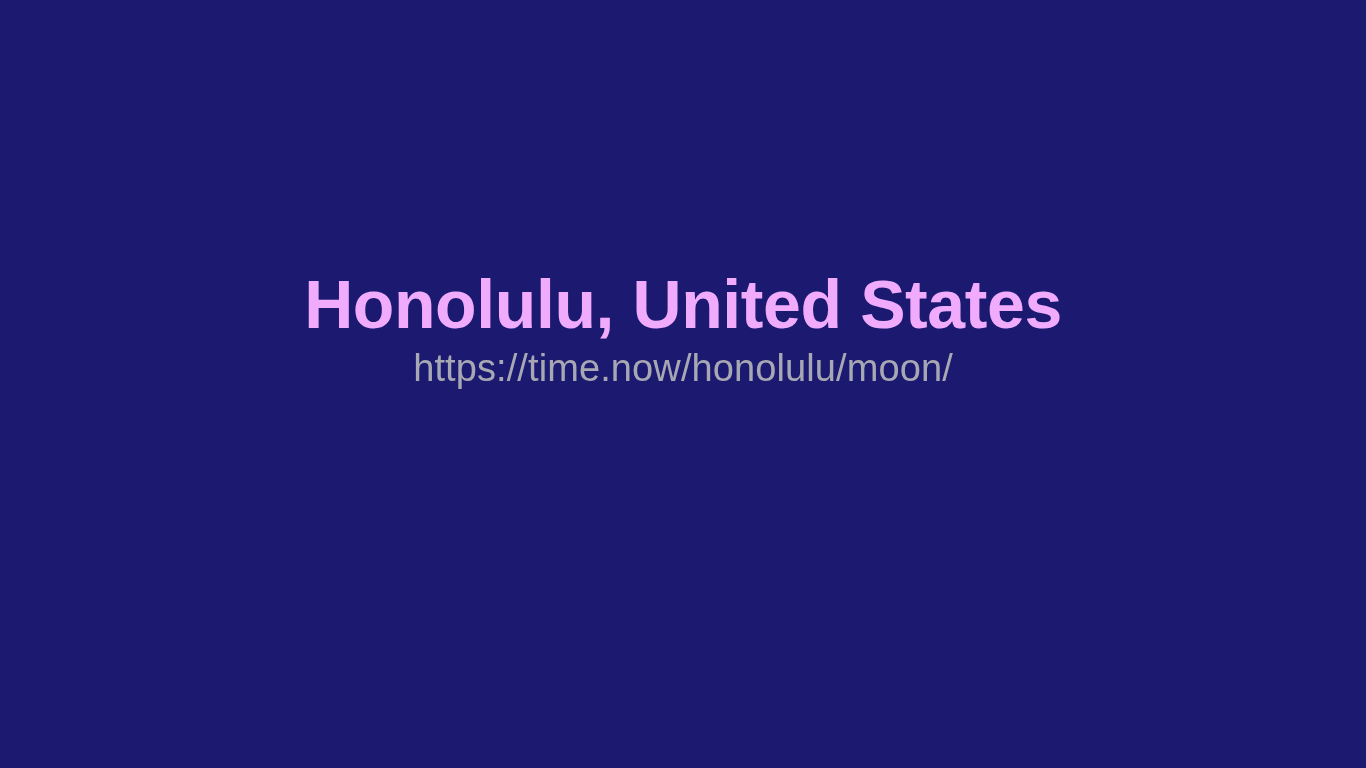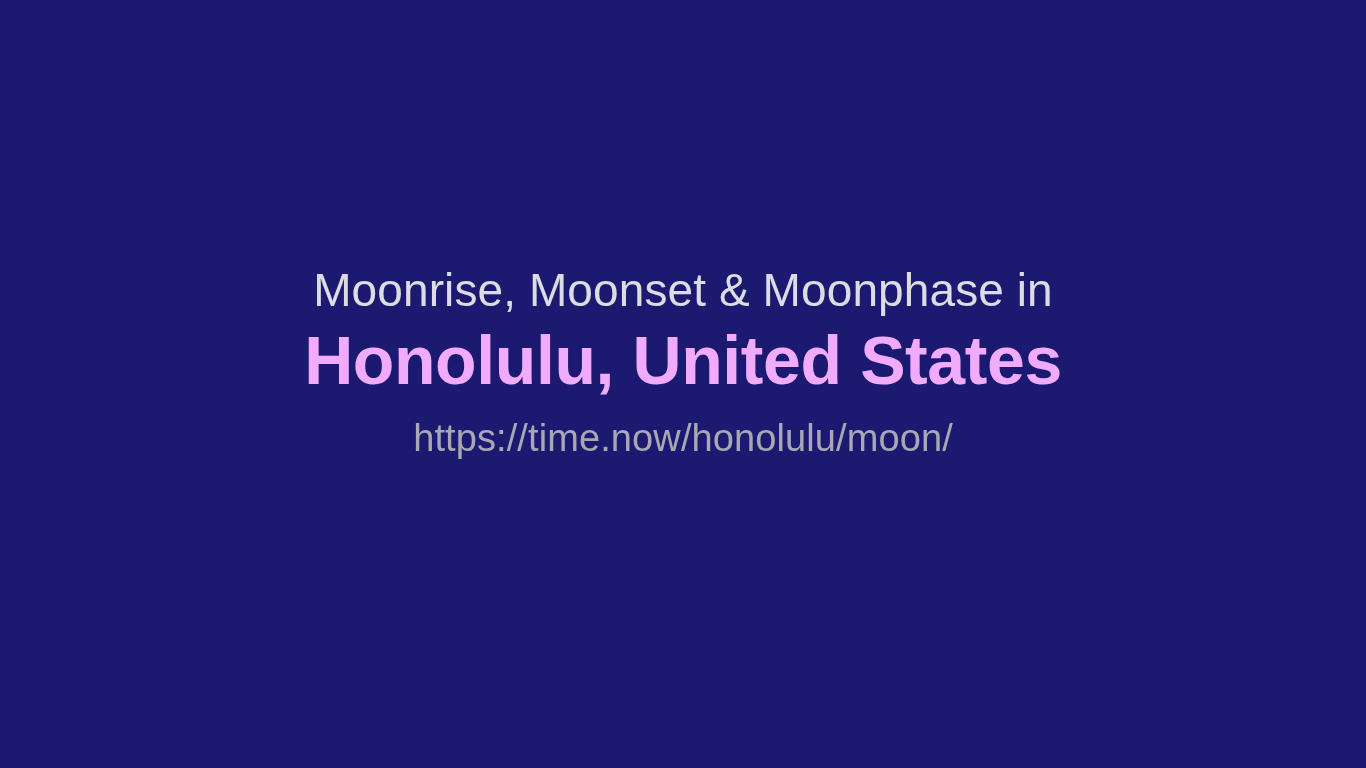--- a/index.html
+++ b/index.html
@@ -66,32 +66,30 @@
 
   .headline-url {
     display: block;
     font-family: "Liberation Sans", "DejaVu Sans", sans-serif;
     font-size: 38px;
     font-weight: 400;
     line-height: 48px;
     letter-spacing: 0.1px;
     color: #a8a8b4;
     white-space: nowrap;
-    margin-top: 14px;
     text-decoration: none;
   }
 </style>
 </head>
 <body>
 
 <div class="title-card">
 
   <div class="title-stack">
 
-    <span class="headline-lead">Moonrise, Moonset &amp; Moonphase in</span>
 
     <span class="headline-place">Honolulu, United States</span>
 
     <a class="headline-url" href="#">https://time.now/honolulu/moon/</a>
 
   </div>
 
 </div>
 
 </body></html>

